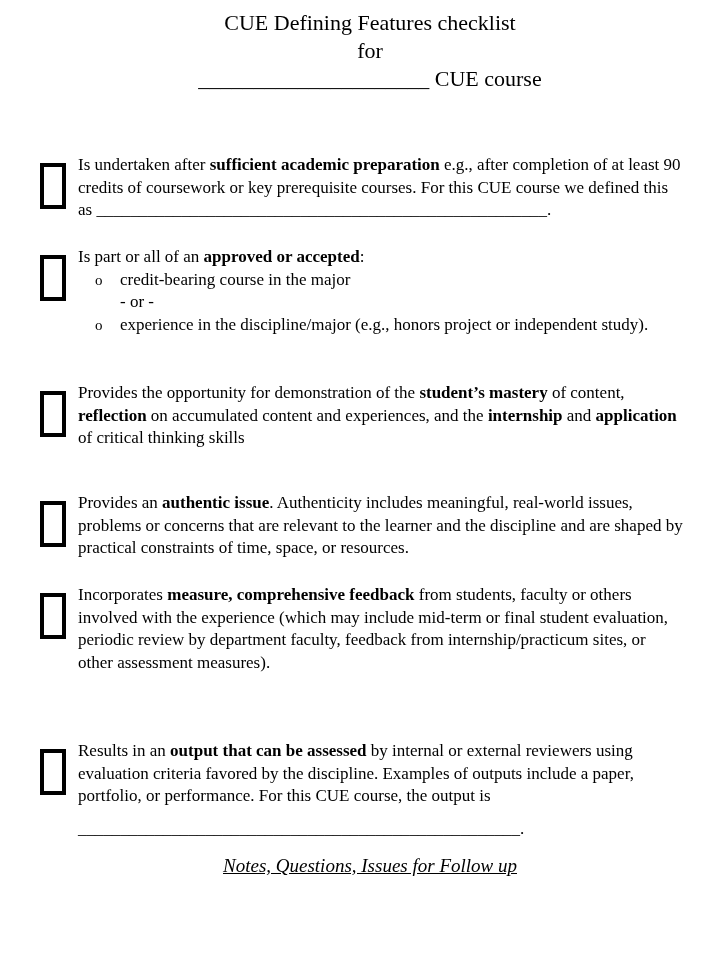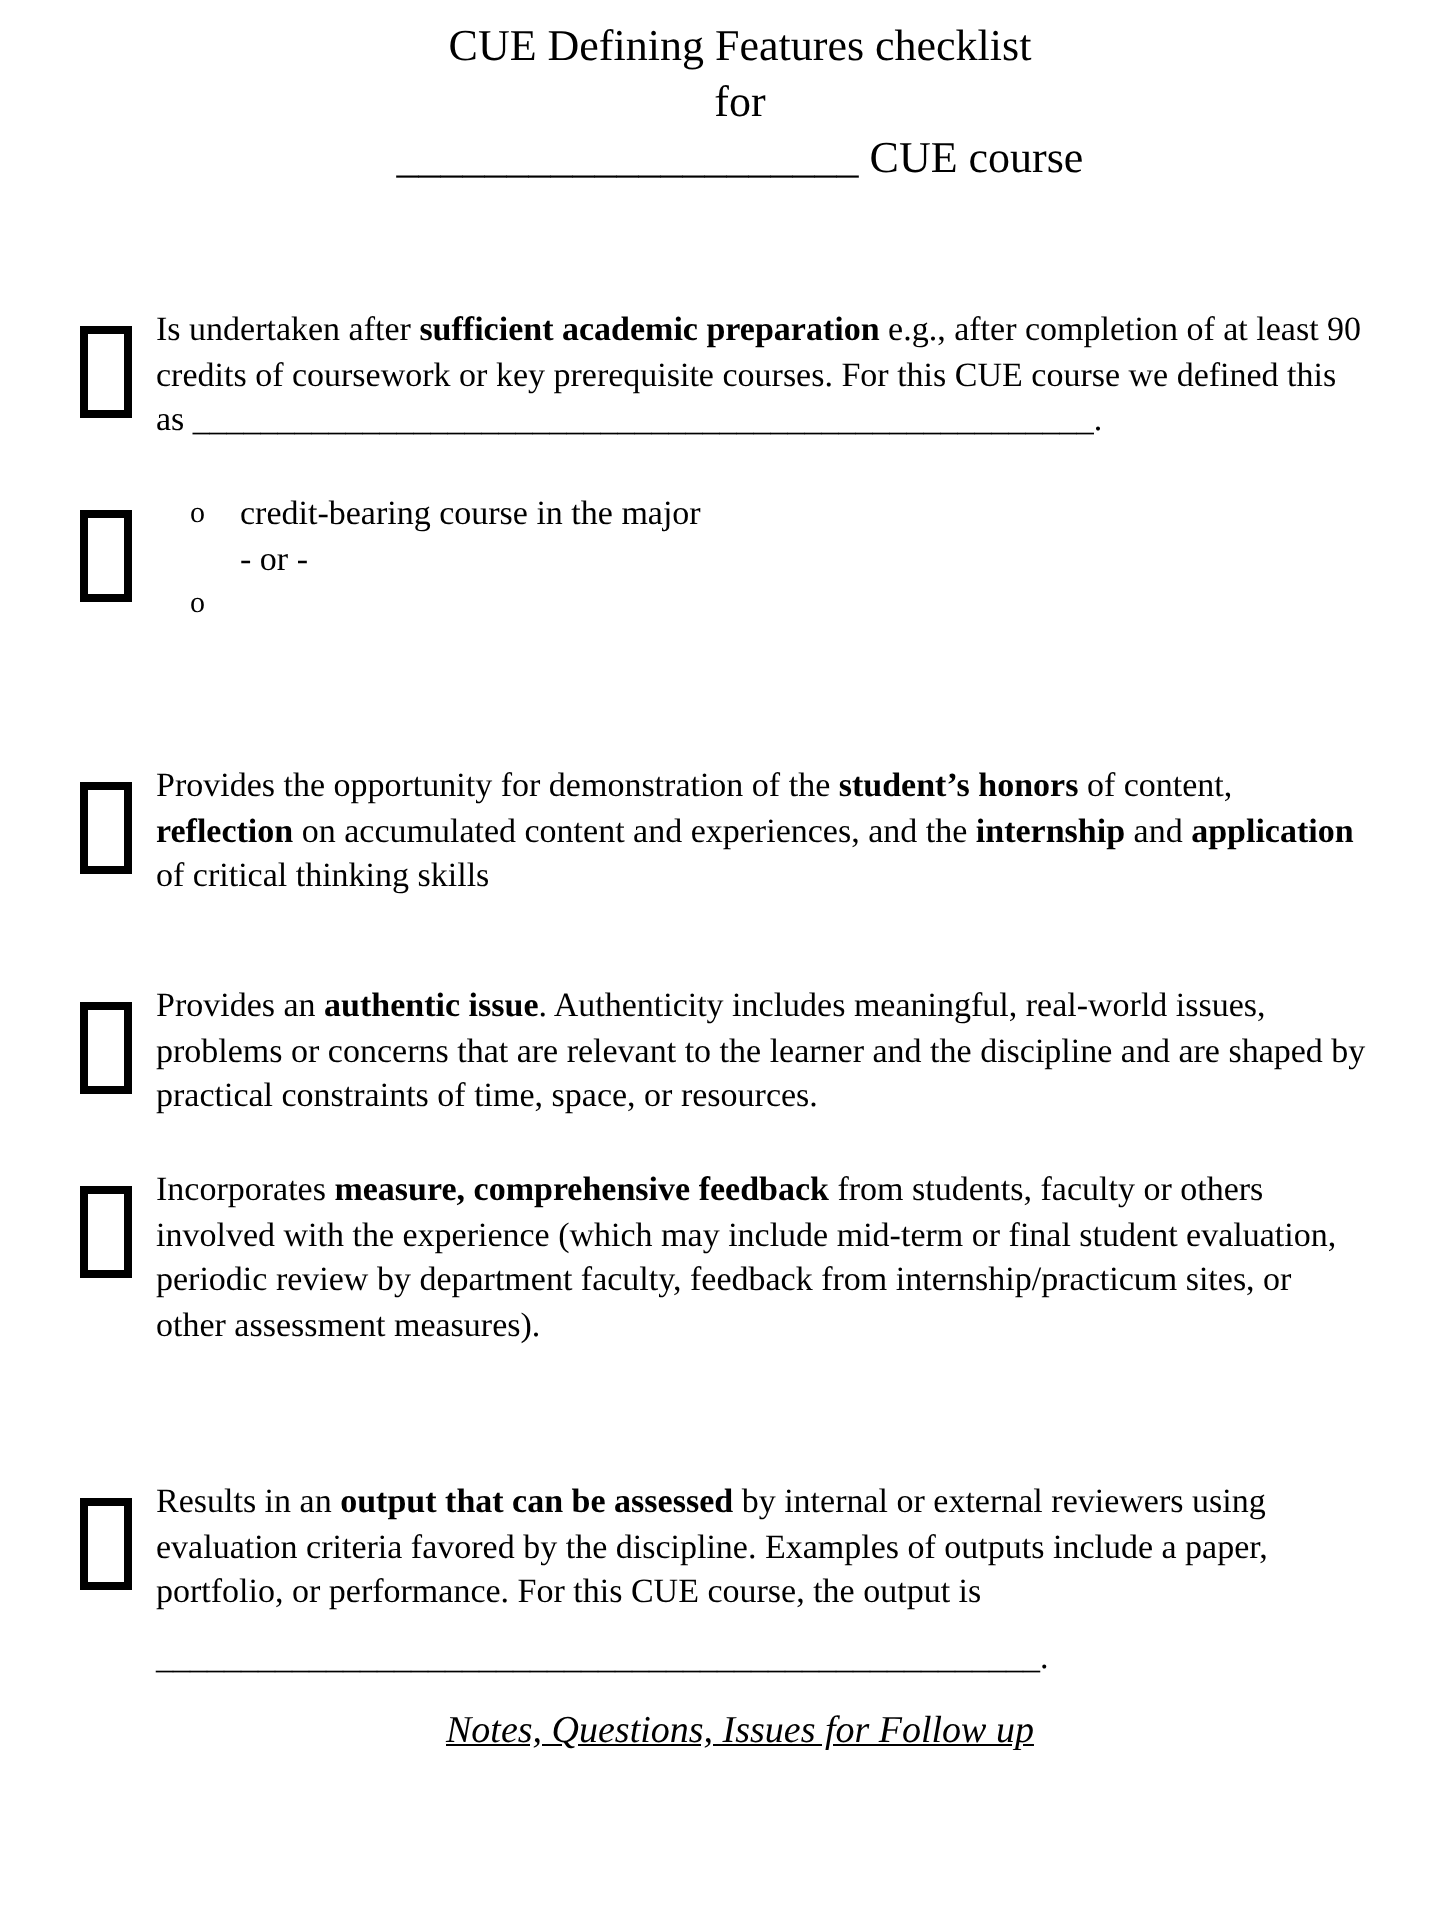--- a/index.html
+++ b/index.html
@@ -40,35 +40,37 @@
   <section class="item" style="top:154px">
     <span class="cbx"></span>
     <div class="body">
       <span>Is undertaken after </span><span class="b">sufficient academic preparation</span><span> e.g., after completion of at least 90 credits of coursework or key prerequisite courses.  For this CUE course we defined this as </span><span>_____________________________________________________.</span>
     </div>
   </section>
 
   <section class="item" style="top:246px">
     <span class="cbx"></span>
     <div class="body">
+      <div><span>Is part or all of an </span><span class="b">approved or accepted</span><span>:</span></div>
       <div class="bullet">
         <span class="marker">o</span>
         <span>credit-bearing course in the major</span>
       </div>
       <div class="sep">- or -</div>
       <div class="bullet">
         <span class="marker">o</span>
+        <span>experience in the discipline/major (e.g., honors project or independent study).</span>
       </div>
     </div>
   </section>
 
   <section class="item" style="top:382px">
     <span class="cbx"></span>
     <div class="body">
-      <span>Provides the opportunity for demonstration of the </span><span class="b">student’s honors</span><span> of content, </span><span class="b">reflection</span><span> on accumulated content and experiences, and the </span><span class="b">internship</span><span> and </span><span class="b">application</span><span> of critical thinking skills</span>
+      <span>Provides the opportunity for demonstration of the </span><span class="b">student’s mastery</span><span> of content, </span><span class="b">reflection</span><span> on accumulated content and experiences, and the </span><span class="b">internship</span><span> and </span><span class="b">application</span><span> of critical thinking skills</span>
     </div>
   </section>
 
   <section class="item" style="top:492px">
     <span class="cbx"></span>
     <div class="body">
       <span>Provides an </span><span class="b">authentic issue</span><span>. Authenticity includes meaningful, real-world issues, problems or concerns that are relevant to the learner and the discipline and are shaped by practical constraints of time, space, or resources.</span>
     </div>
   </section>
 

